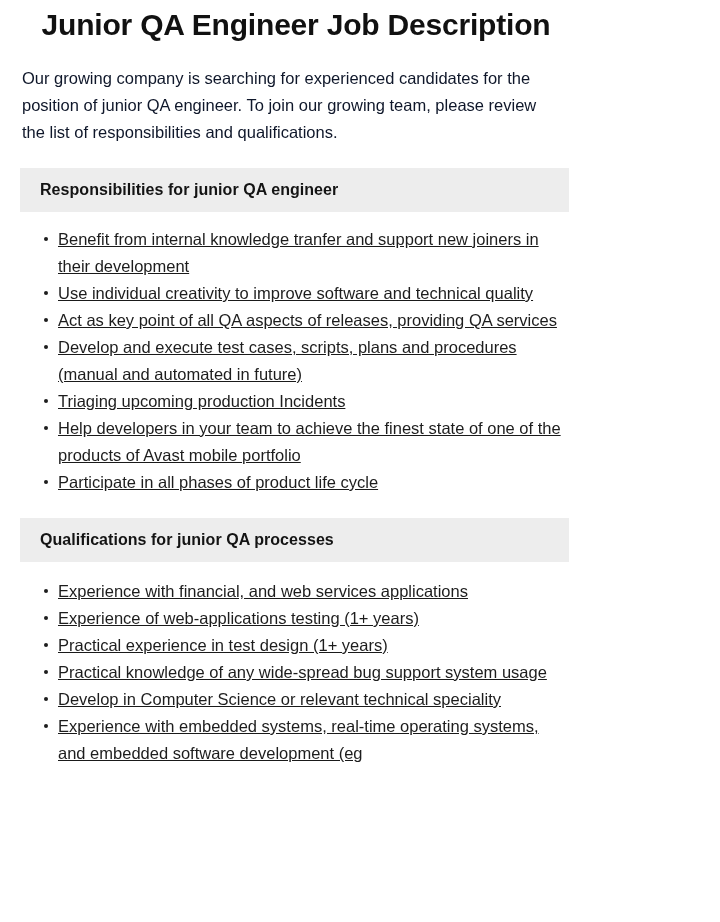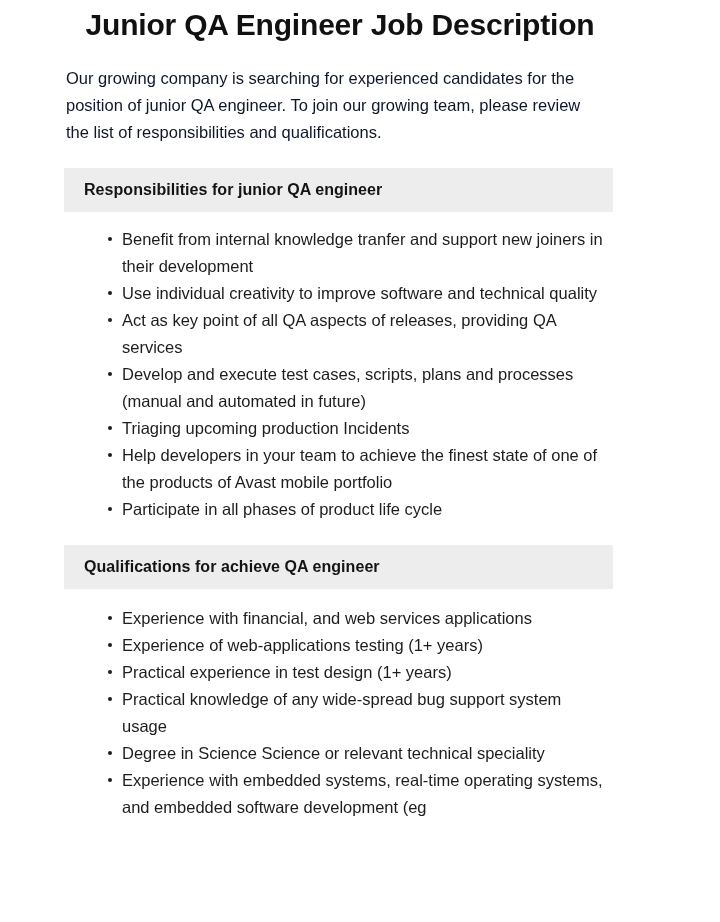--- a/index.html
+++ b/index.html
@@ -15,21 +15,20 @@
     color: #1a1a1a;
     overflow: hidden;
   }
 
   .page {
     width: 592px;
     height: 922px;
     position: relative;
     background: #ffffff;
     padding: 0;
-    margin-left: 44px;
   }
 
   .doc-title {
     font-size: 30px;
     font-weight: 700;
     letter-spacing: -0.2px;
     text-align: center;
     margin: 0;
     padding: 6px 20px 0 20px;
     line-height: 38px;
@@ -54,22 +53,23 @@
   }
   .section-header-text {
     font-size: 16px;
     font-weight: 600;
     color: #141414;
     letter-spacing: 0.05px;
   }
 
   ul.bullet-list {
     margin: 0;
-    padding: 14px 30px 0 64px;
+    padding: 14px 30px 0 44px;
     list-style: none;
+    text-decoration: underline;
   }
   ul.bullet-list.qualifications-list {
     padding-top: 16px;
   }
   ul.bullet-list li {
     position: relative;
     font-size: 16.5px;
     line-height: 27px;
     color: #1d1d1d;
     padding-left: 14px;
@@ -112,59 +112,59 @@
       <li>
         <span class="bullet-dot"></span>
         <span class="li-text">Use individual creativity to improve software and technical quality</span>
       </li>
       <li>
         <span class="bullet-dot"></span>
         <span class="li-text">Act as key point of all QA aspects of releases, providing QA services</span>
       </li>
       <li>
         <span class="bullet-dot"></span>
-        <span class="li-text">Develop and execute test cases, scripts, plans and processes (manual and automated in future)</span>
+        <span class="li-text">Develop and execute test cases, scripts, plans and procedures (manual and automated in future)</span>
       </li>
       <li>
         <span class="bullet-dot"></span>
         <span class="li-text">Triaging upcoming production Incidents</span>
       </li>
       <li>
         <span class="bullet-dot"></span>
         <span class="li-text">Help developers in your team to achieve the finest state of one of the products of Avast mobile portfolio</span>
       </li>
       <li>
         <span class="bullet-dot"></span>
         <span class="li-text">Participate in all phases of product life cycle</span>
       </li>
     </ul>
 
   <div class="section-header">
-    <span class="section-header-text">Qualifications for achieve QA engineer</span>
+    <span class="section-header-text">Qualifications for junior QA processes</span>
   </div>
   <ul class="bullet-list qualifications-list">
       <li>
         <span class="bullet-dot"></span>
         <span class="li-text">Experience with financial, and web services applications</span>
       </li>
       <li>
         <span class="bullet-dot"></span>
         <span class="li-text">Experience of web-applications testing (1+ years)</span>
       </li>
       <li>
         <span class="bullet-dot"></span>
         <span class="li-text">Practical experience in test design (1+ years)</span>
       </li>
       <li>
         <span class="bullet-dot"></span>
         <span class="li-text">Practical knowledge of any wide-spread bug support system usage</span>
       </li>
       <li>
         <span class="bullet-dot"></span>
-        <span class="li-text">Degree in Science Science or relevant technical speciality</span>
+        <span class="li-text">Develop in Computer Science or relevant technical speciality</span>
       </li>
       <li>
         <span class="bullet-dot"></span>
         <span class="li-text">Experience with embedded systems, real-time operating systems, and embedded software development (eg</span>
       </li>
     </ul>
 
 </div>
 
 </body></html>

